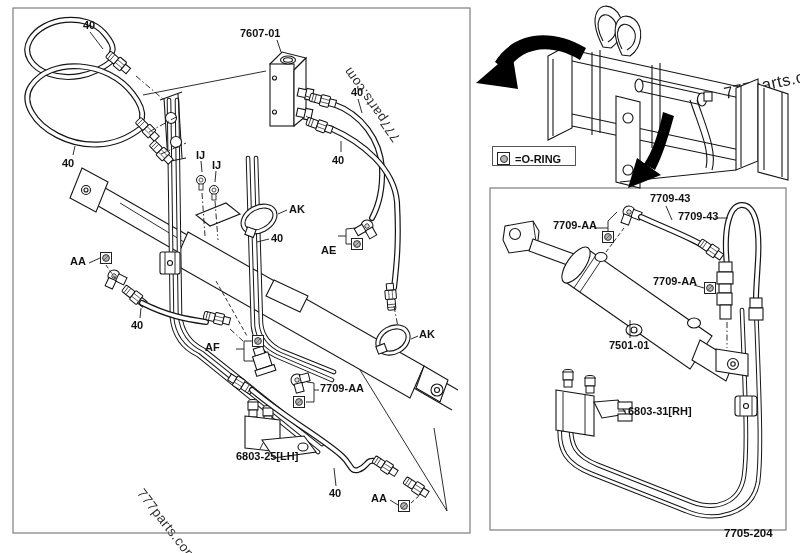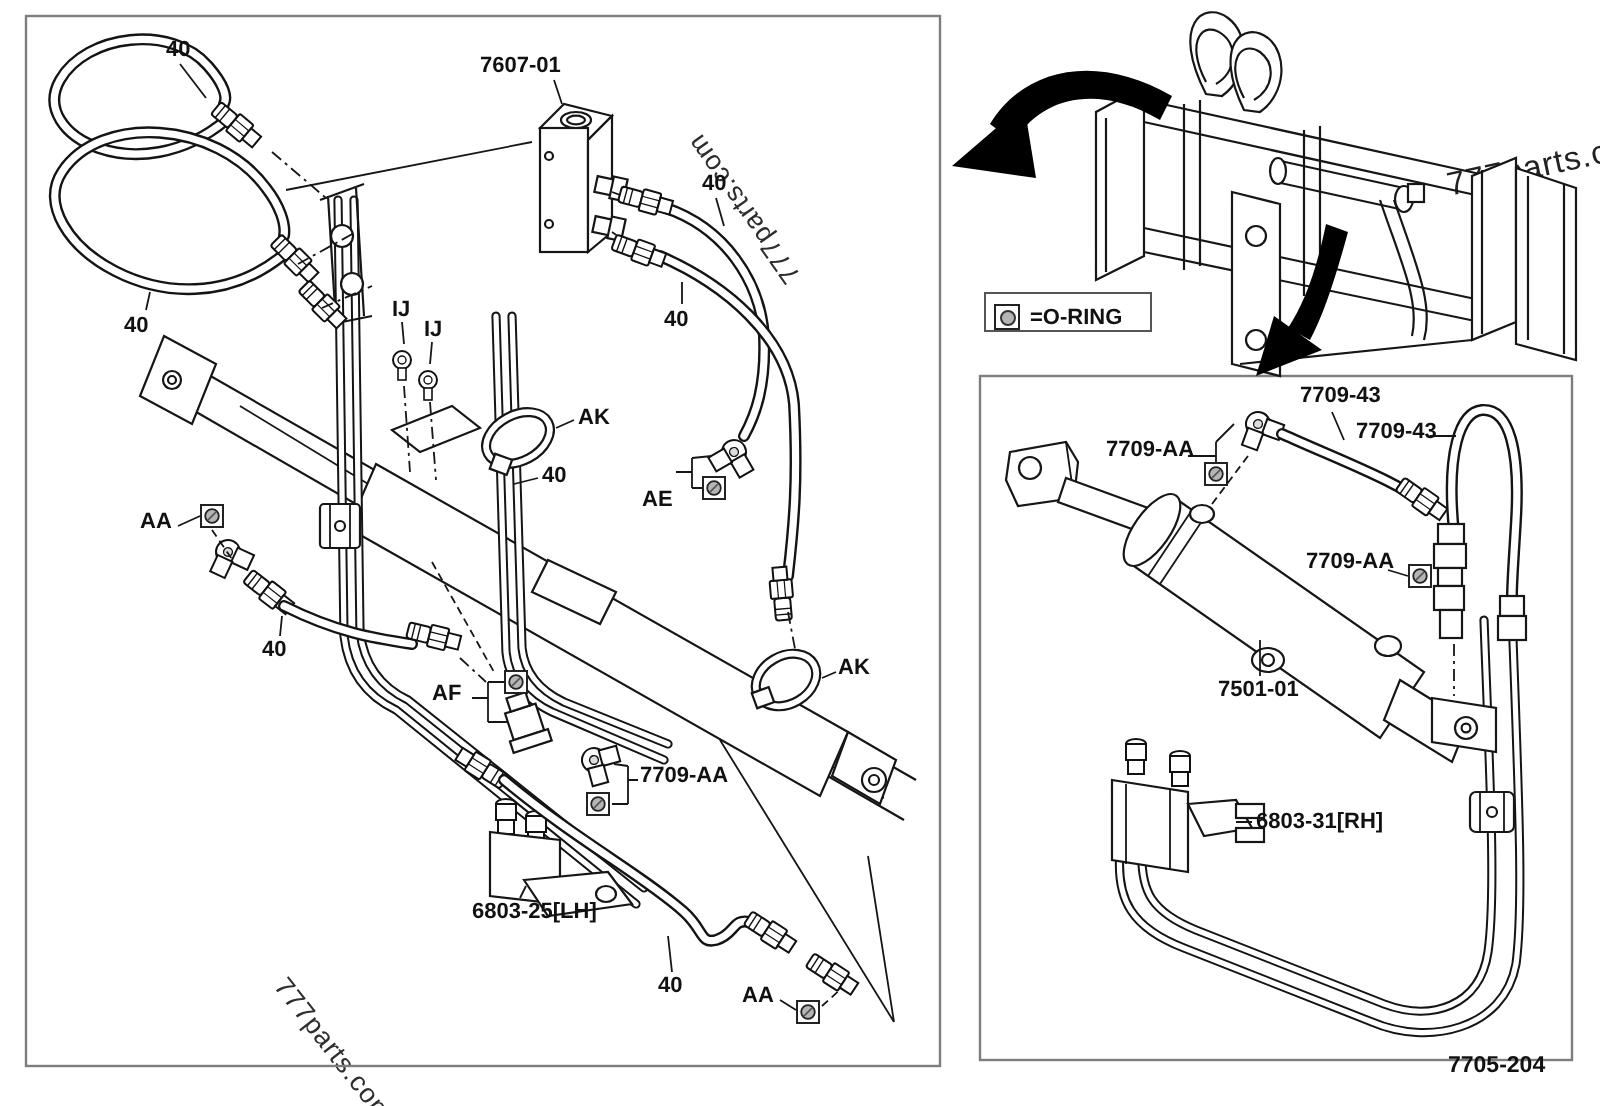--- a/index.html
+++ b/index.html
@@ -355,21 +355,21 @@
   <div class="lbl" style="left:62px;top:158px">40</div>
   <div class="lbl" style="left:351px;top:87px">40</div>
   <div class="lbl" style="left:332px;top:155px">40</div>
   <div class="lbl" style="left:196px;top:150px">IJ</div>
   <div class="lbl" style="left:212px;top:160px">IJ</div>
   <div class="lbl" style="left:289px;top:204px">AK</div>
   <div class="lbl" style="left:271px;top:233px">40</div>
   <div class="lbl" style="left:321px;top:245px">AE</div>
   <div class="lbl" style="left:70px;top:256px">AA</div>
   <div class="lbl" style="left:131px;top:320px">40</div>
-  <div class="lbl" style="left:216px;top:342px">AF</div>
+  <div class="lbl" style="left:205px;top:342px">AF</div>
   <div class="lbl" style="left:320px;top:383px">7709-AA</div>
   <div class="lbl" style="left:236px;top:451px">6803-25[LH]</div>
   <div class="lbl" style="left:329px;top:488px">40</div>
   <div class="lbl" style="left:371px;top:493px">AA</div>
   <div class="lbl" style="left:419px;top:329px">AK</div>
 
   <div class="lbl" style="left:650px;top:193px">7709-43</div>
   <div class="lbl" style="left:678px;top:211px">7709-43</div>
   <div class="lbl" style="left:553px;top:220px">7709-AA</div>
   <div class="lbl" style="left:653px;top:276px">7709-AA</div>

